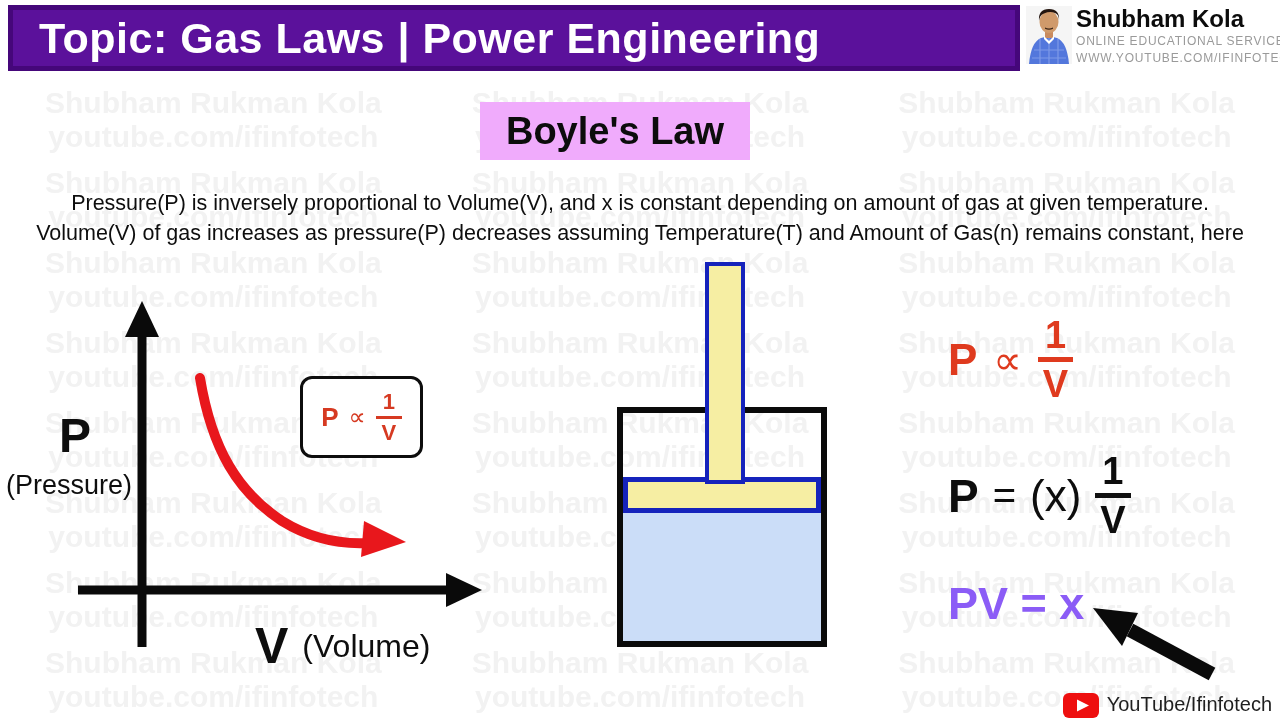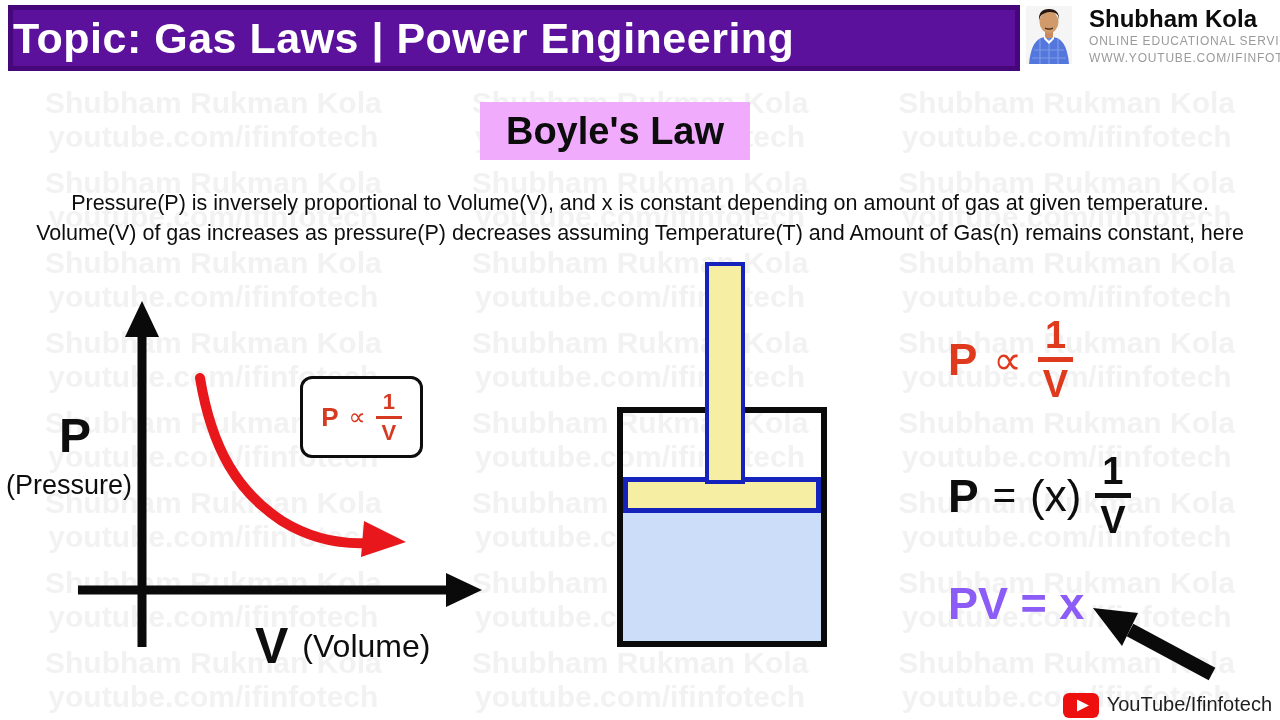--- a/index.html
+++ b/index.html
@@ -16,26 +16,26 @@
   .wm-l1, .wm-l2 {
     font-size:30px; font-weight:bold; color:#f2f2f2; line-height:34px; white-space:nowrap;
   }
 
   .layer { position:absolute; z-index:2; }
 
   
   .banner {
     left:8px; top:5px; width:1012px; height:66px;
     background:#5b119b; border:5px solid #45077a;
-    display:flex; align-items:center; 
+    display:flex; align-items:center; padding-left:26px;
   }
   .banner-title { color:#ffffff; font-size:43px; font-weight:600; letter-spacing:0.5px; white-space:nowrap; }
 
   
-  .brand { left:1026px; top:6px; width:250px; height:62px; display:flex; gap:17px; background:#fff; }
+  .brand { left:1026px; top:6px; width:250px; height:62px; display:flex; gap:4px; background:#fff; }
   .brand-avatar { width:46px; height:58px; flex:0 0 auto; }
   .brand-text { display:flex; flex-direction:column; justify-content:flex-start; }
   .brand-name { font-size:24px; font-weight:800; color:#0c0c0c; line-height:26px; white-space:nowrap; }
   .brand-sub { font-size:12px; color:#9a9a9a; letter-spacing:0.8px; line-height:15px; margin-top:2px; white-space:nowrap; }
 
   
   .slide-title {
     left:480px; top:102px; width:270px; height:58px;
     background:#f0abfc; display:flex; align-items:center; justify-content:center;
   }

